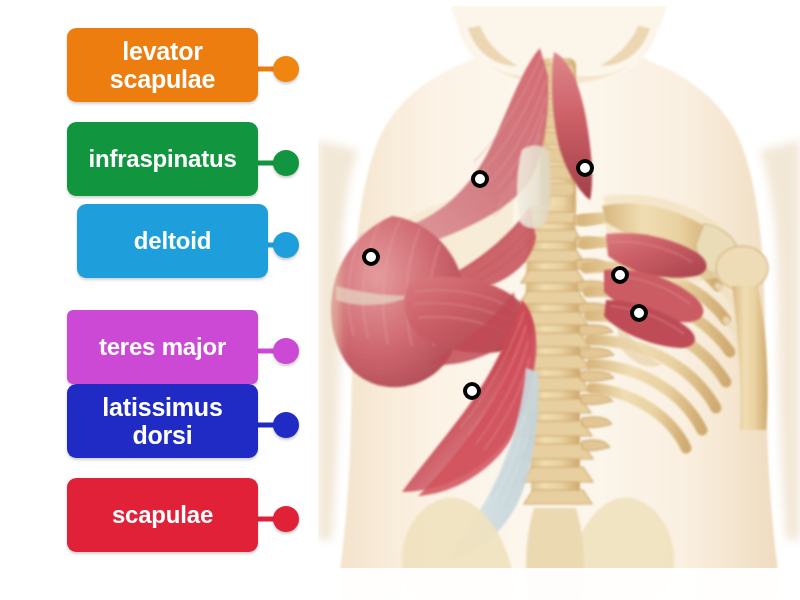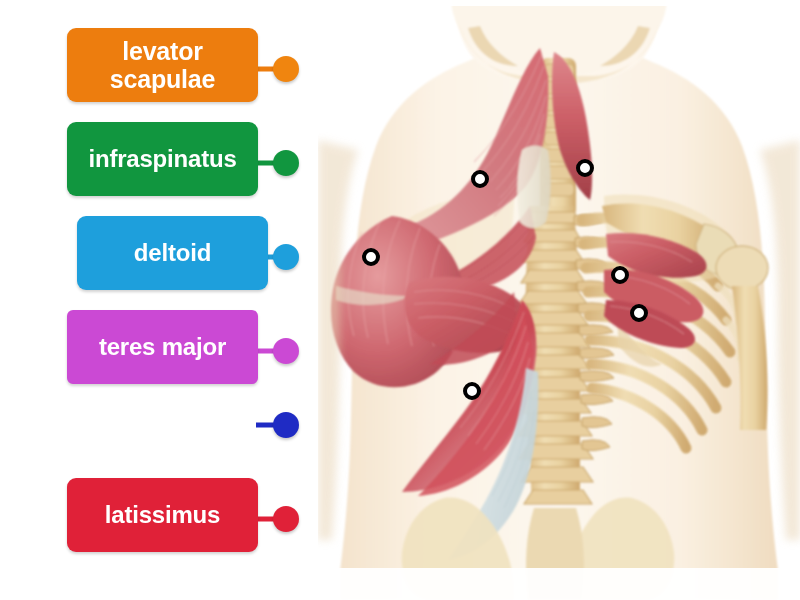--- a/index.html
+++ b/index.html
@@ -102,40 +102,41 @@
       <div class="label-box two-line" id="box-0" style="background: rgb(237, 125, 14);">levator scapulae</div>
       <div class="dot" id="dot-0" style="background: rgb(240, 133, 15);"></div>
     </div>
 
     <div class="label-row" id="row-1" style="top: 130px;">
       <div class="connector" id="conn-1" style="background: rgb(17, 150, 63);"></div>
       <div class="label-box" id="box-1" style="background: rgb(17, 150, 63);">infraspinatus</div>
       <div class="dot" id="dot-1" style="background: rgb(17, 150, 63);"></div>
     </div>
 
-    <div class="label-row" id="row-2" style="top: 224px; padding-left: 10px;">
+    <div class="label-row" id="row-2" style="top: 212px; padding-left: 10px;">
       <div class="connector" id="conn-2" style="background: rgb(30, 159, 220);"></div>
       <div class="label-box" id="box-2" style="background: rgb(30, 159, 220);">deltoid</div>
       <div class="dot" id="dot-2" style="background: rgb(30, 159, 220);"></div>
     </div>
 
     <div class="label-row" id="row-3" style="top: 318px;">
       <div class="connector" id="conn-3" style="background: rgb(203, 73, 212);"></div>
       <div class="label-box" id="box-3" style="background: rgb(203, 73, 212); border-radius: 6px;">teres major</div>
       <div class="dot" id="dot-3" style="background: rgb(203, 73, 212);"></div>
     </div>
 
     <div class="label-row" id="row-4" style="top: 392px;">
       <div class="connector" id="conn-4" style="background: rgb(31, 43, 196);"></div>
+      <div class="label-box two-line" id="box-4" style="background: rgb(31, 43, 196);">latissimus dorsi</div>
       <div class="dot" id="dot-4" style="background: rgb(31, 43, 196);"></div>
     </div>
 
     <div class="label-row" id="row-5" style="top: 486px;">
       <div class="connector" id="conn-5" style="background: rgb(224, 33, 56);"></div>
-      <div class="label-box" id="box-5" style="background: rgb(224, 33, 56);">latissimus</div>
+      <div class="label-box" id="box-5" style="background: rgb(224, 33, 56);">scapulae</div>
       <div class="dot" id="dot-5" style="background: rgb(224, 33, 56);"></div>
     </div>
 
   </div>
 
   <div id="figure">
     <svg width="482" height="600" viewBox="0 0 482 600" xmlns="http://www.w3.org/2000/svg">
       <defs>
         <linearGradient id="gSkin" x1="0" y1="0" x2="1" y2="0">
           <stop offset="0%" stop-color="#F4E3CC"></stop>

